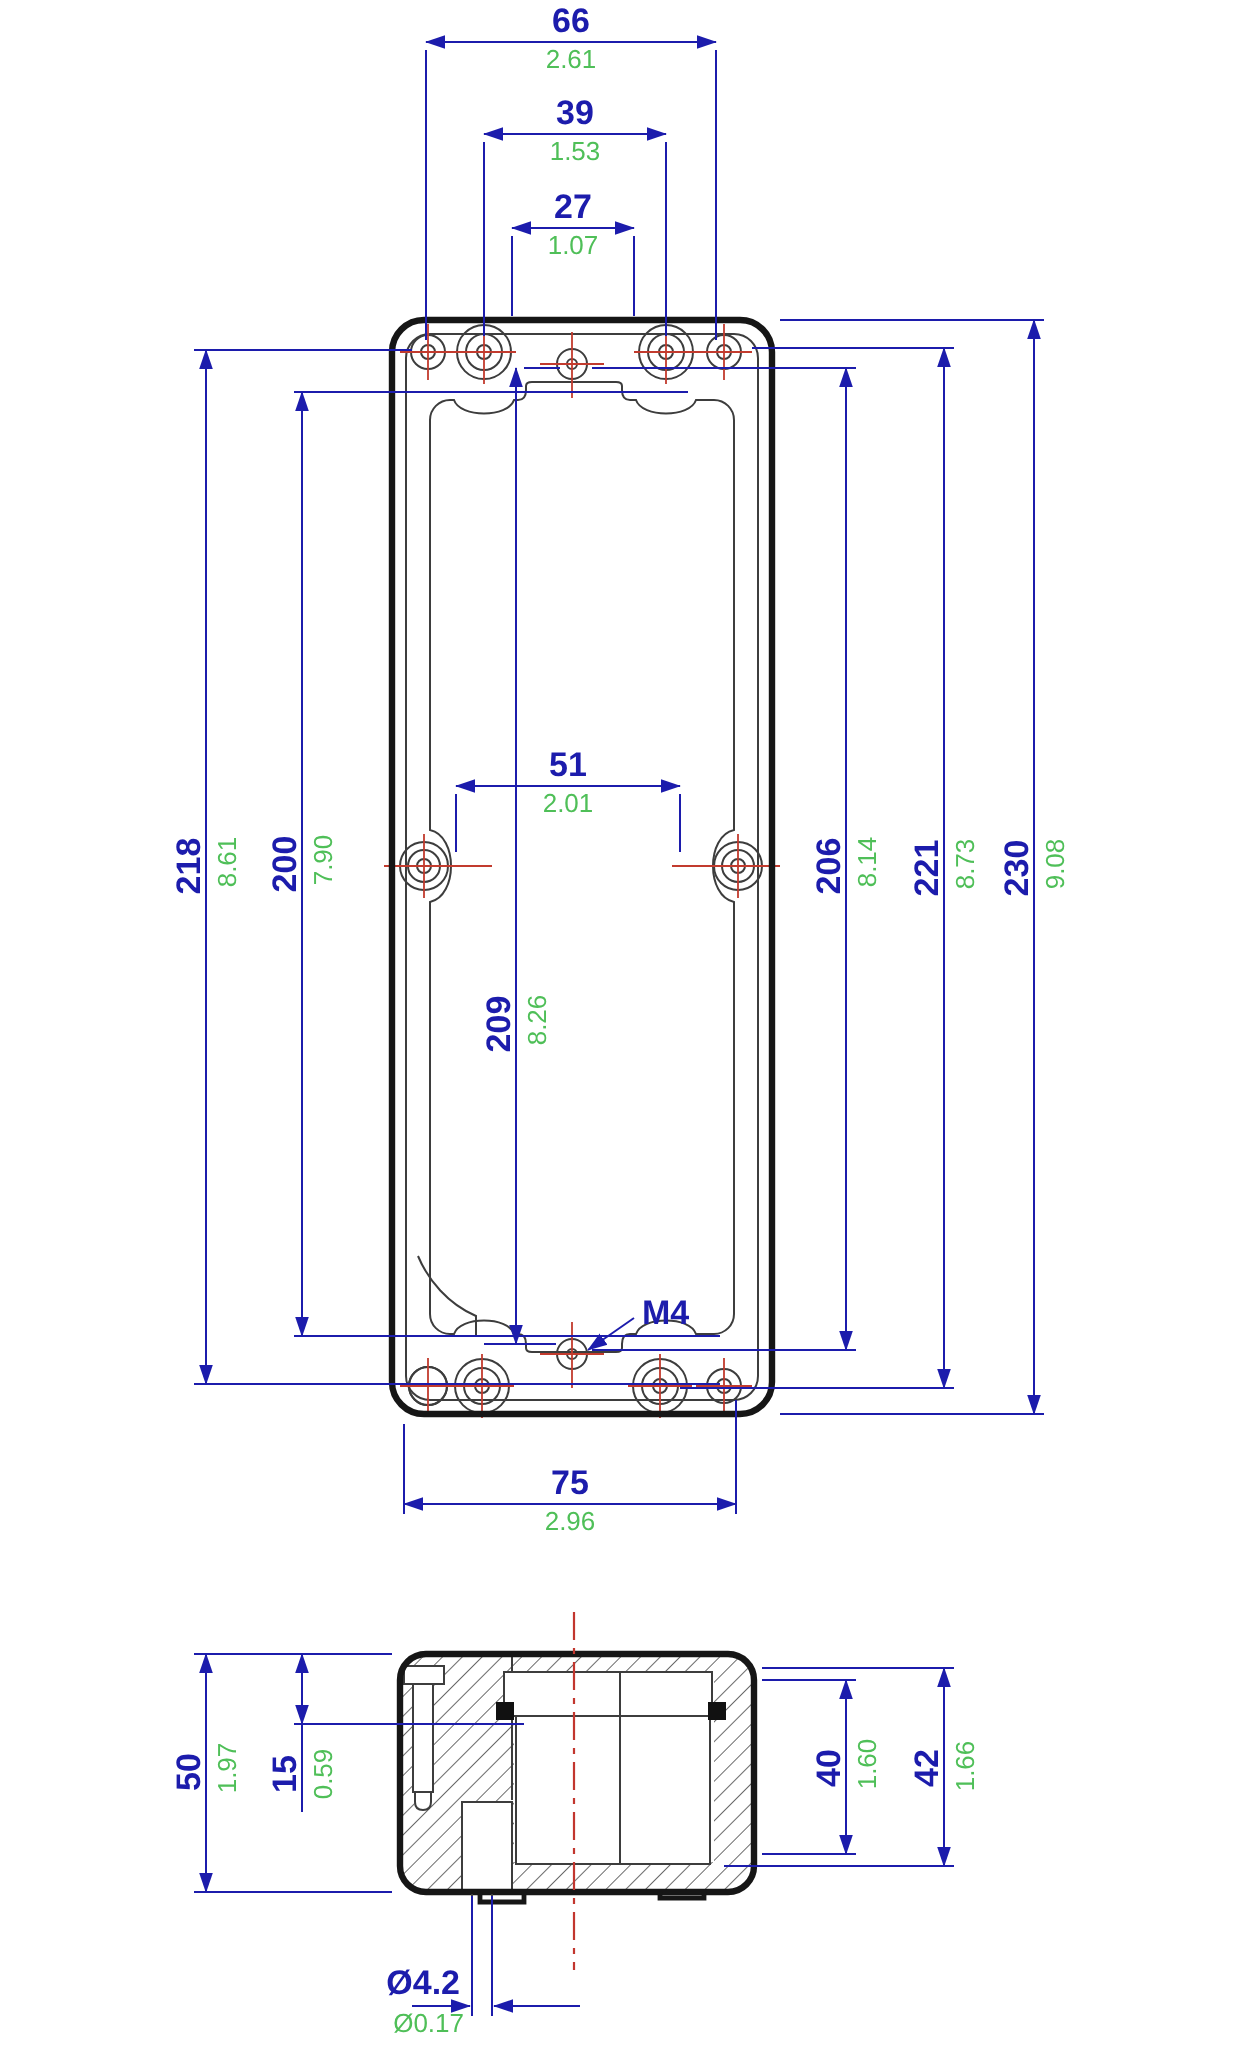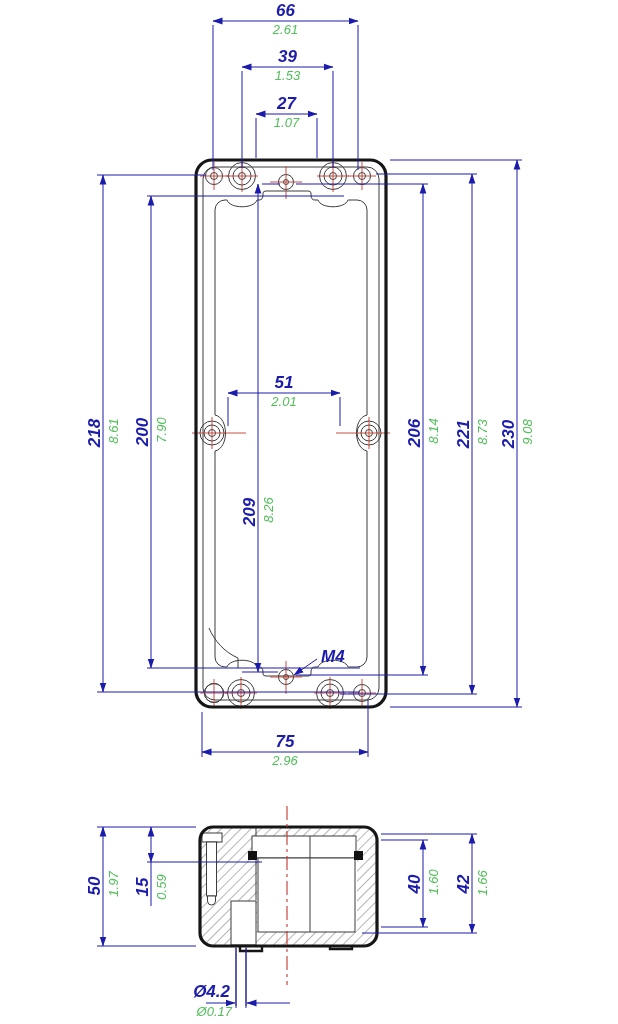--- a/index.html
+++ b/index.html
@@ -1,16 +1,16 @@
 <!DOCTYPE html>
 <html><head>
 <meta charset="utf-8">
 <style>
   html,body{margin:0;padding:0;background:#ffffff;}
-  .page{width:618px;height:1024px;background:#f9a8d4;position:relative;font-family:"Liberation Sans",sans-serif;font-style:italic;}
+  .page{width:618px;height:1024px;background:#f9a8d4;position:relative;font-family:"Liberation Sans",sans-serif;}
   svg{display:block;}
   .bold{stroke:#161616;stroke-width:3.2;fill:none;stroke-linejoin:round;stroke-linecap:round;}
   .bold2{stroke:#161616;stroke-width:2.4;fill:none;}
   .thin{stroke:#3d3d3d;stroke-width:1;fill:none;}
   .thinw{stroke:#3d3d3d;stroke-width:1;fill:#ffffff;}
   .dim{stroke:#1c1cac;stroke-width:1;fill:none;}
   .red{stroke:#c23b2e;stroke-width:0.9;fill:none;}
   .redc{stroke:#c2362e;stroke-width:1.1;fill:none;}
   .mm{fill:#1c1cac;font-family:"Liberation Sans",sans-serif;font-size:17px;font-weight:700;text-anchor:middle;}
   .inch{fill:#4fbf58;font-family:"Liberation Sans",sans-serif;font-size:13px;font-weight:400;text-anchor:middle;}

